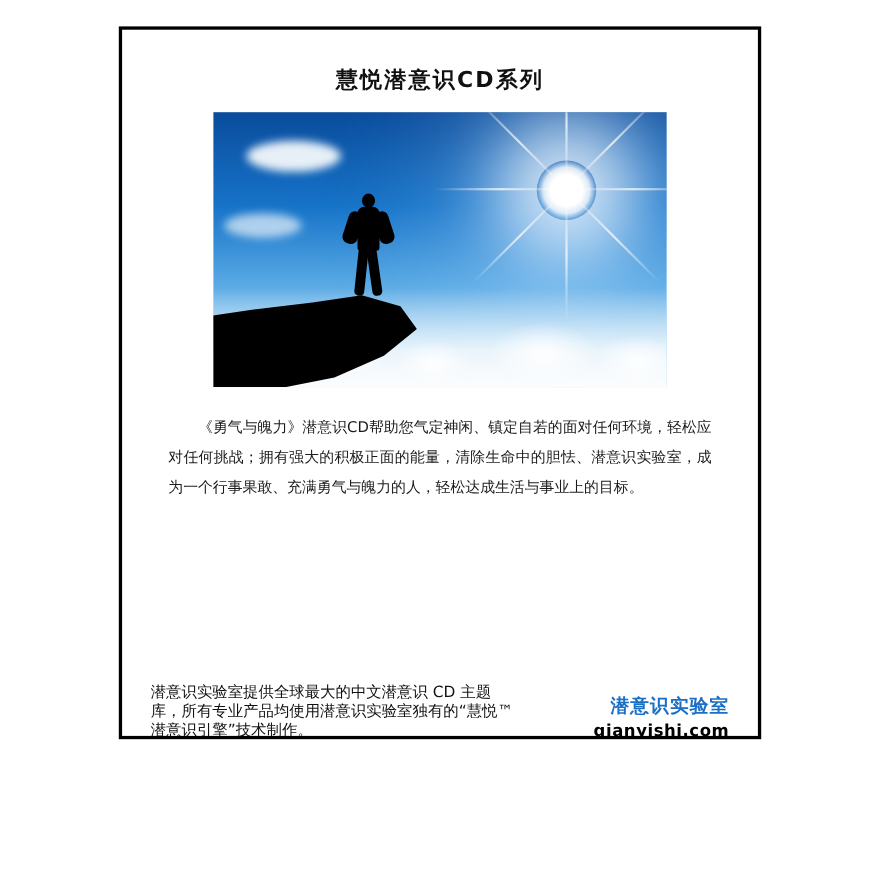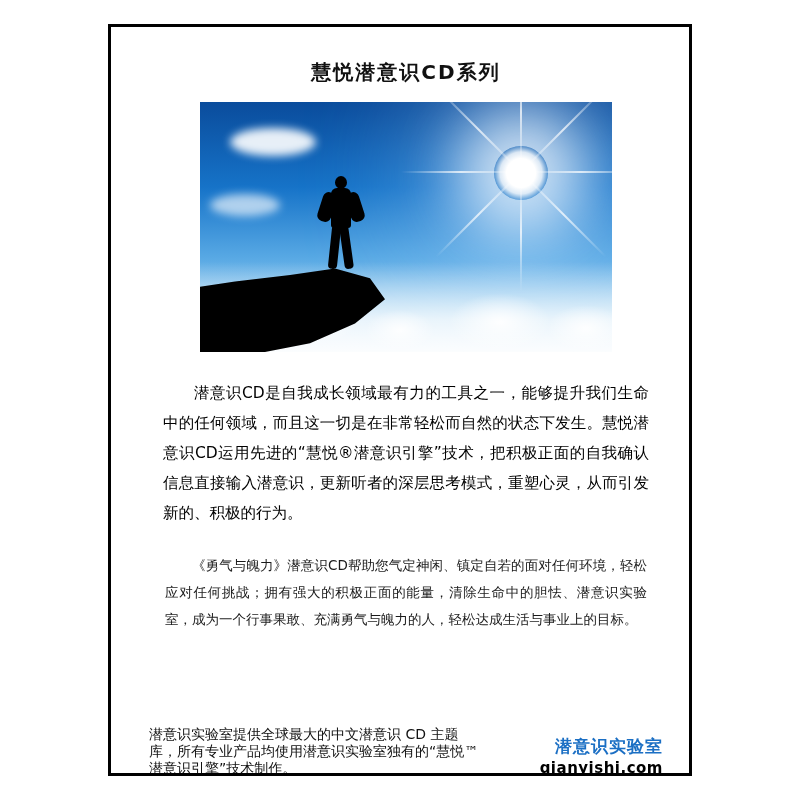--- a/index.html
+++ b/index.html
@@ -18,26 +18,25 @@
     width: 800px;
     height: 800px;
     background: #ffffff;
     box-sizing: border-box;
   }
   .poster {
     position: absolute;
     left: 108px;
     top: 24px;
     width: 584px;
-    height: 752px;
+    height: 648px;
     background: #ffffff;
     border: 3px solid #000000;
     box-sizing: border-box;
     overflow: hidden;
-    padding-left: 12px;
   }
   .inner {
     position: relative;
     width: 100%;
     height: 100%;
     padding: 0 26px;
     box-sizing: border-box;
   }
 
   .series-title {
@@ -257,21 +256,20 @@
         <div class="figure">
           <div class="f-head"></div>
           <div class="f-torso"></div>
           <div class="f-arm-l"></div>
           <div class="f-arm-r"></div>
           <div class="f-leg-l"></div>
           <div class="f-leg-r"></div>
         </div>
       </div>
 
-      <div class="para1">潜意识CD是自我成长领域最有力的工具之一，能够提升我们生命中的任何领域，而且这一切是在非常轻松而自然的状态下发生。慧悦潜意识CD运用先进的“慧悦®潜意识引擎”技术，把积极正面的自我确认信息直接输入潜意识，更新听者的深层思考模式，重塑心灵，从而引发新的、积极的行为。</div>
 
       <div class="para2">《勇气与魄力》潜意识CD帮助您气定神闲、镇定自若的面对任何环境，轻松应对任何挑战；拥有强大的积极正面的能量，清除生命中的胆怯、潜意识实验室，成为一个行事果敢、充满勇气与魄力的人，轻松达成生活与事业上的目标。</div>
 
       <div class="footer">
         <div class="footnote">潜意识实验室提供全球最大的中文潜意识 CD 主题库，所有专业产品均使用潜意识实验室独有的“慧悦™潜意识引擎”技术制作。</div>
         <div class="brand">
           <div class="brand-name">潜意识实验室</div>
           <div class="brand-url">qianyishi.com</div>
         </div>
       </div>

